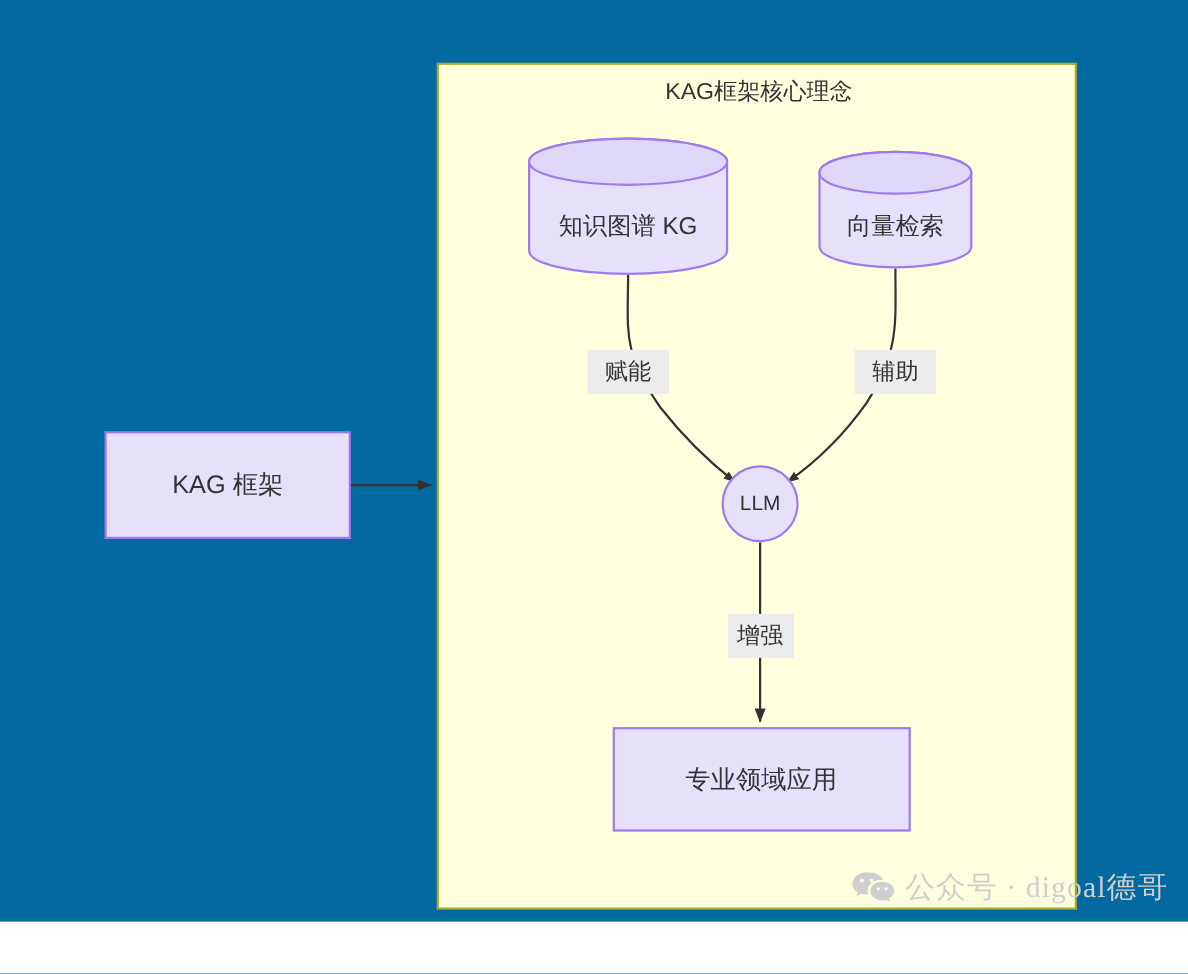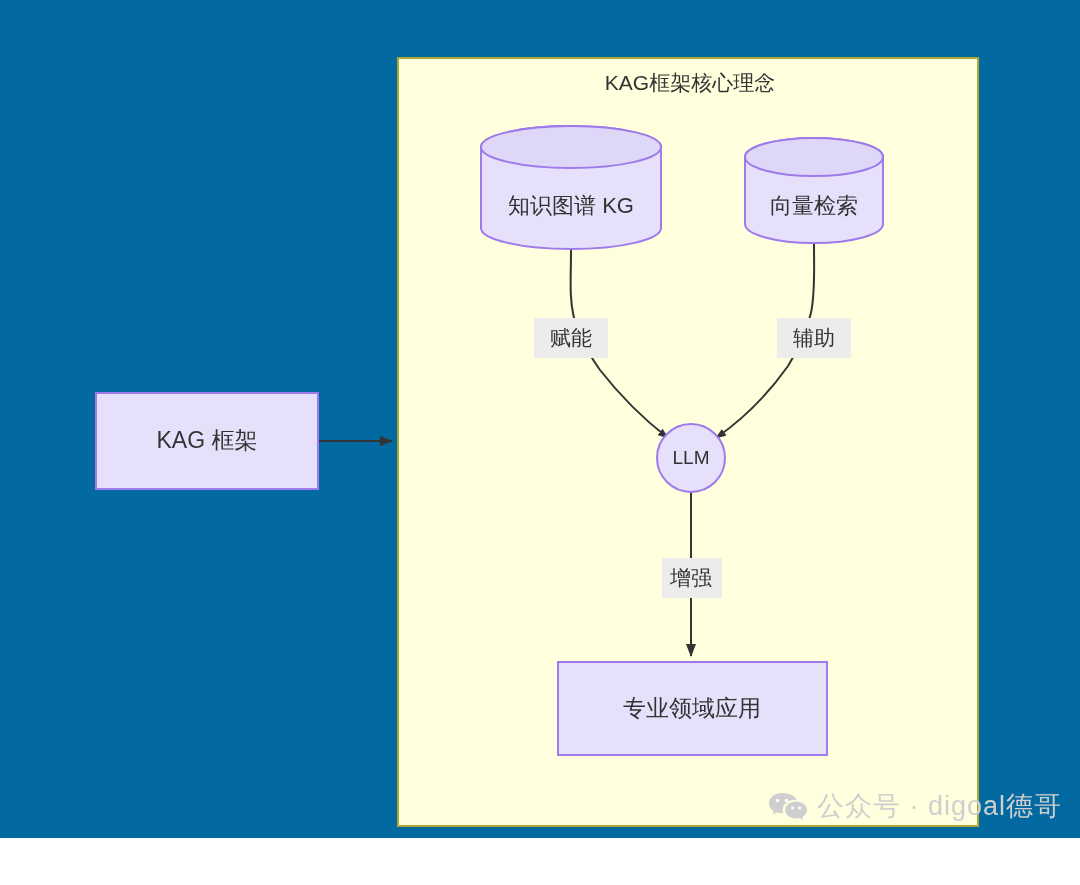--- a/index.html
+++ b/index.html
@@ -73,21 +73,21 @@
   }
   .watermark {
     position: absolute;
     right: 18px;
     bottom: 14px;
     display: flex;
     align-items: center;
     gap: 9px;
     color: #cfcfcf;
     font-size: 27px;
-    font-family: Liberation Sans, sans-serif;
+    font-family: Liberation Serif, serif;
     letter-spacing: 1px;
     user-select: none;
   }
   .wechat-icon { display: block; }
 </style>
 </head>
 <body>
 
 <div id="canvas">
 

